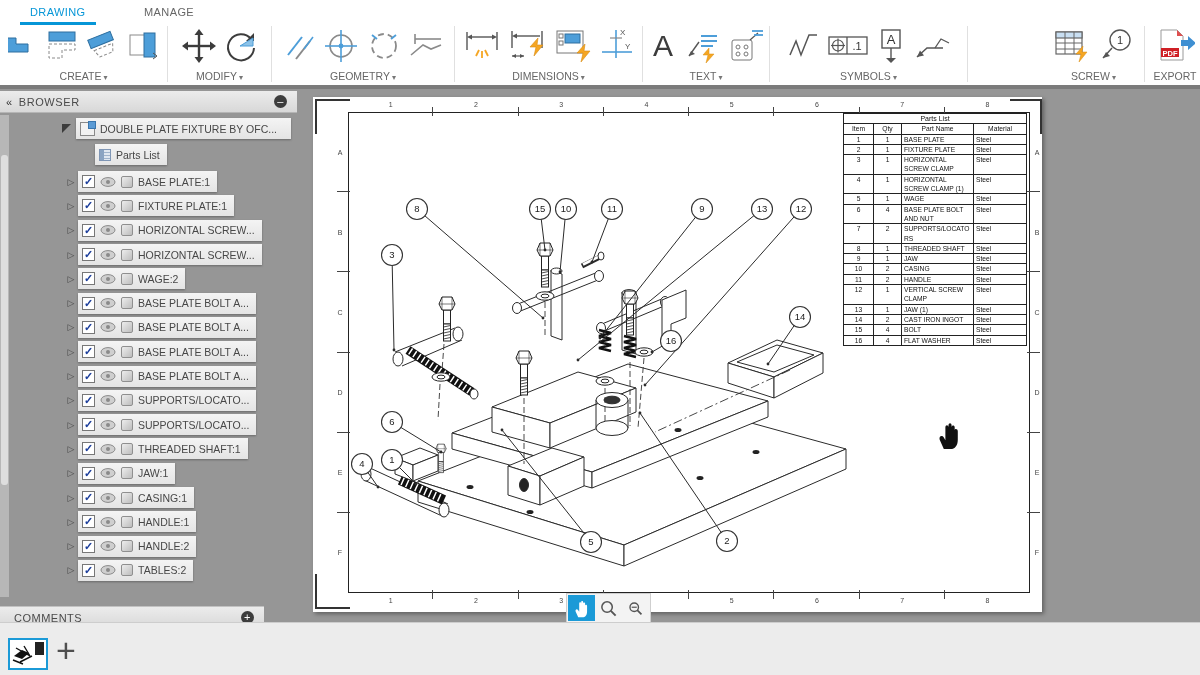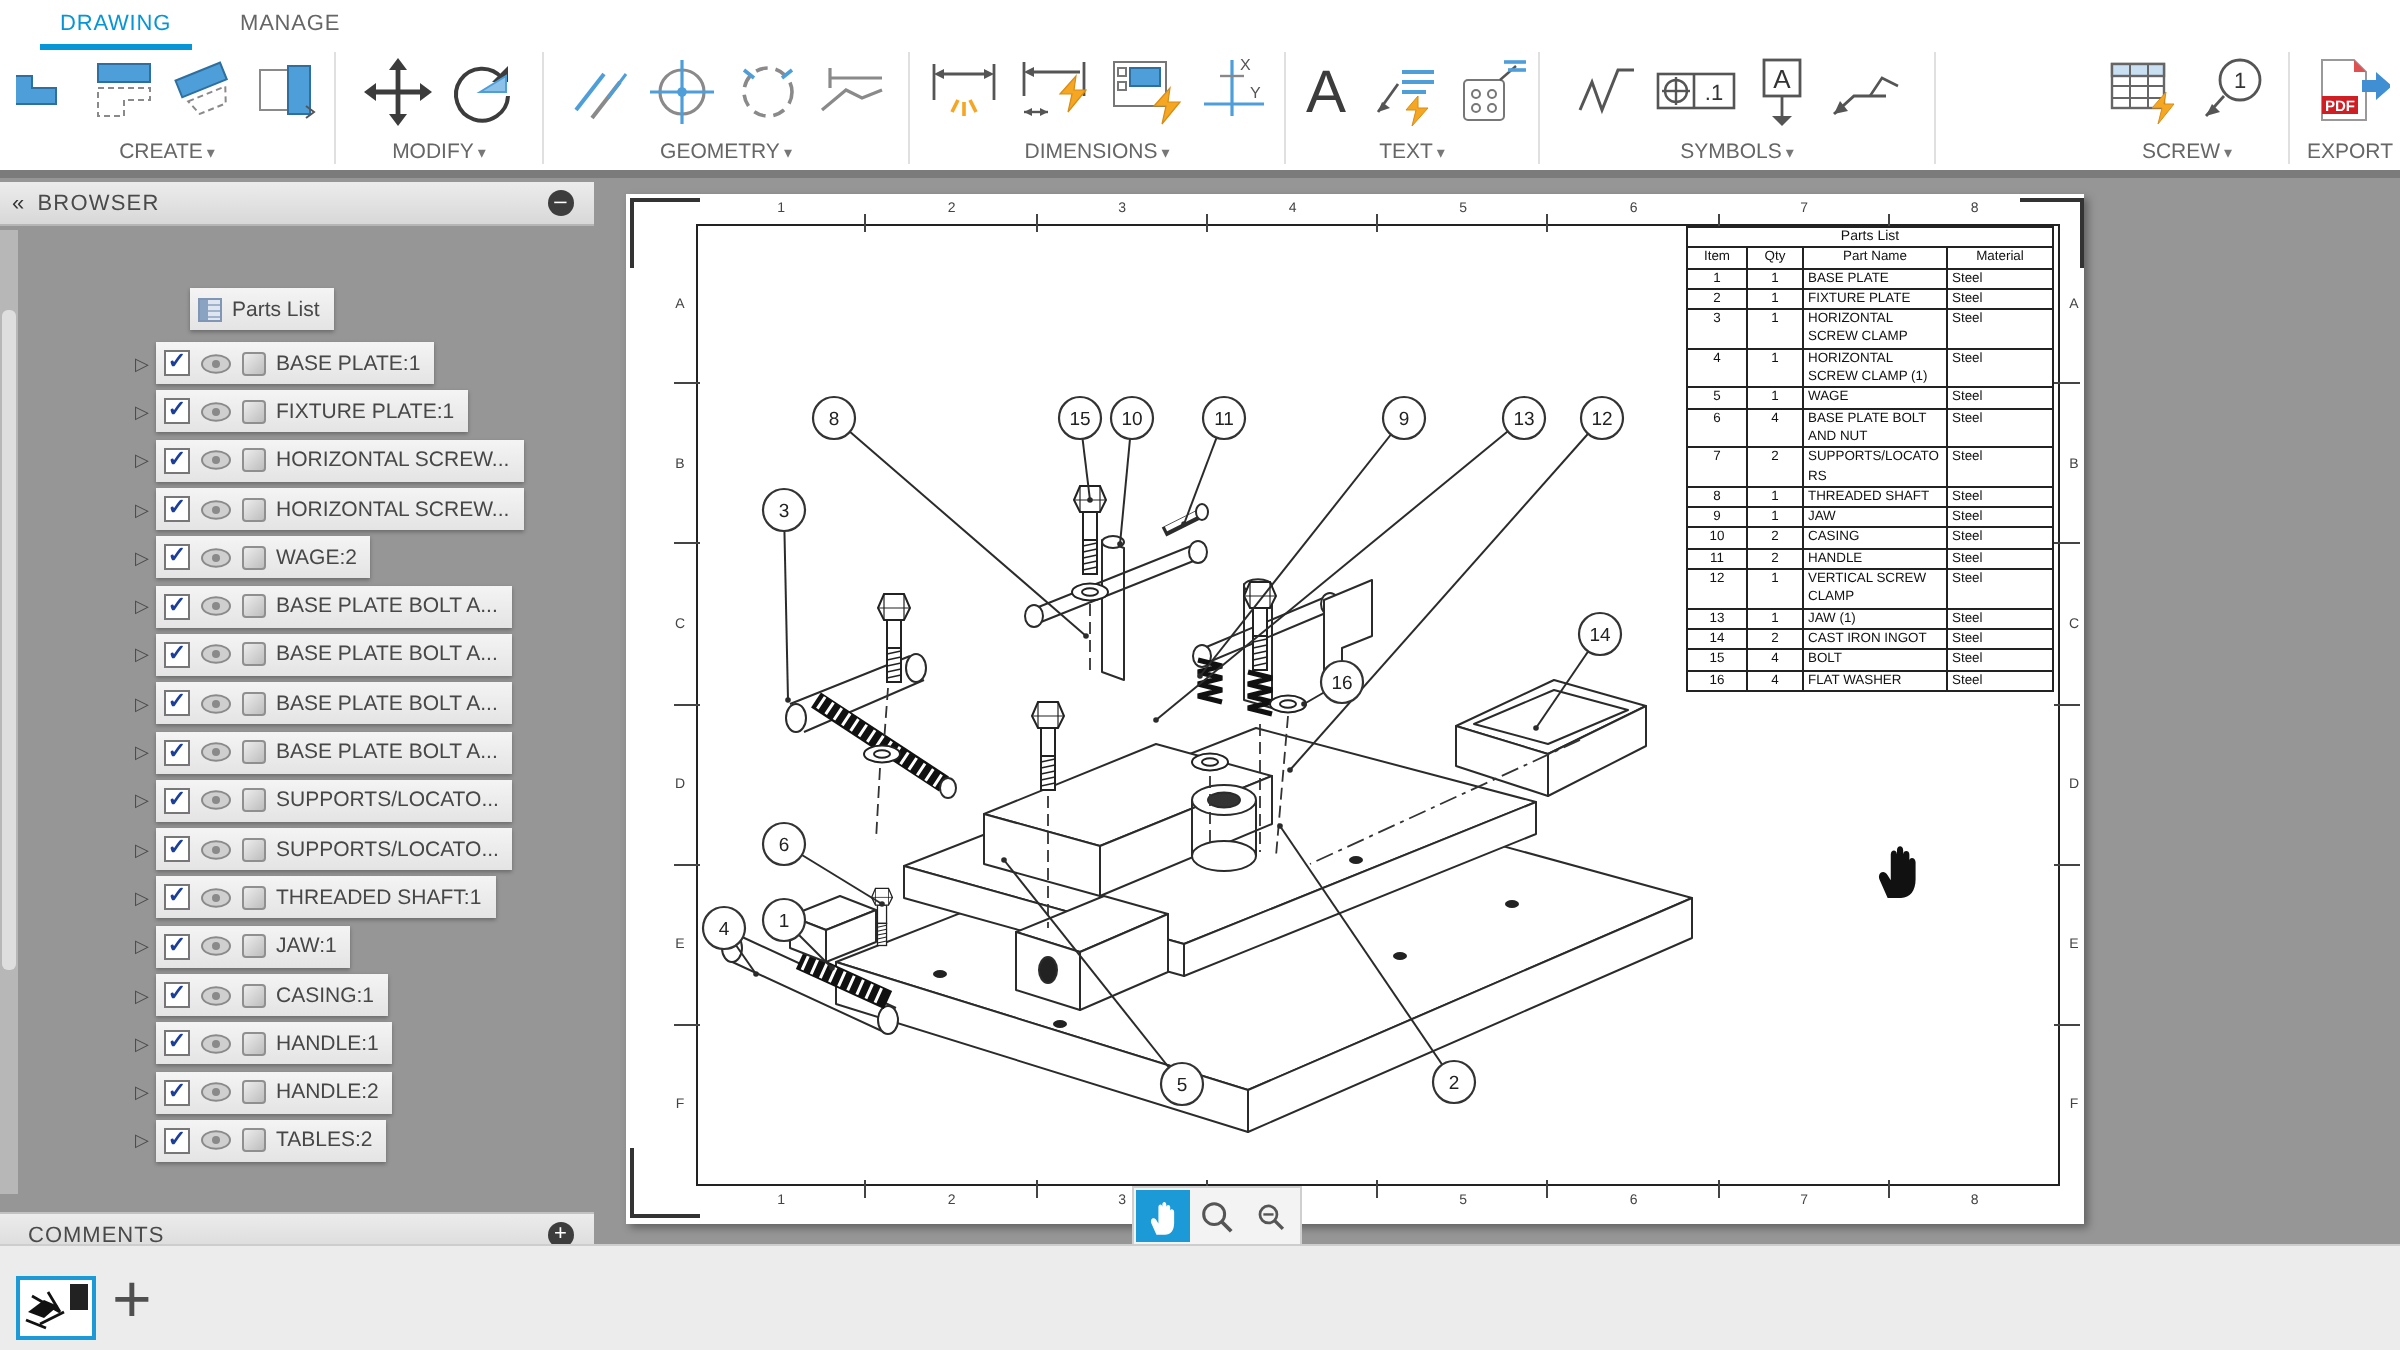--- a/index.html
+++ b/index.html
@@ -81,42 +81,42 @@
 .root-tri{margin-left:62px;width:0;height:0;border-top:9px solid #3c3c3c;border-right:9px solid transparent}
 .doc-ic{position:relative;width:15px;height:14px;background:#f2f2f2;border:1px solid #8a8a8a}
 .doc-ic::after{content:'';position:absolute;right:-2px;top:-2px;width:6px;height:6px;background:#5b9bd5;border:1px solid #3a76ad}
 .row-parts{position:absolute;left:0;top:59px;display:flex}
 .row-parts .chip{margin-left:95px}
 .grid-ic{width:12px;height:12px;border:1px solid #7f96b5;
  background:repeating-linear-gradient(#dfe6f0 0 2px,#9fb3cc 2px 3px);position:relative}
 .grid-ic::after{content:'';position:absolute;left:0;top:0;width:4px;height:100%;background:#8aa3c2}
 
 
-.comments{position:absolute;left:0;top:606px;width:297px;height:23px;
+.comments{position:absolute;left:0;top:606px;width:264px;height:23px;
  background:linear-gradient(#ececec,#d8d8d8);border-top:1px solid #c2c2c2;border-bottom:1px solid #aaa;
  display:flex;align-items:center;font-size:11px;color:#4a4a4a;letter-spacing:.5px;z-index:8}
 .comments span.txt{margin-left:14px}
 
 
 .sheetbar{position:absolute;left:0;top:622px;width:1200px;height:53px;background:#ececec;
  border-top:1px solid #cdcdcd;z-index:9}
 .thumb{position:absolute;left:8px;top:15px;width:40px;height:32px;background:#fff;
  border:2px solid #1b9ad7;cursor:pointer}
 .addsheet{position:absolute;left:56px;top:8px;font-size:34px;font-weight:200;color:#4f4f4f;cursor:pointer}
 
 .hand-cursor{position:absolute;left:936px;top:420px;z-index:8}
 </style>
 </head>
 <body>
 
 <div class="app">
 
   <header class="ribbon">
     <div class="tab active" style="left:30px">DRAWING</div>
-    <div class="tab" style="left:120px">MANAGE</div>
+    <div class="tab" style="left:144px">MANAGE</div>
     <div class="tab-underline"></div>
 
     <div class="rgroup" style="left:0;width:168px">
       <div class="ricons">
         <svg class="ric" width="30" height="32" viewBox="0 0 30 32">
           <path d="M-6 22 h26 v-8 h-12 v-6 h-14 z" fill="#4d9ed9" stroke="#2e6f9f"></path>
         </svg>
         <svg class="ric" width="34" height="34" viewBox="0 0 34 34">
           <rect x="4" y="3" width="26" height="9" fill="#4d9ed9" stroke="#2e6f9f"></rect>
           <path d="M4 15 h26 v6 h-13 v8 h-13 z" fill="none" stroke="#8a8a8a" stroke-dasharray="3 2"></path>
@@ -751,20 +751,27 @@
   <aside class="browser">
     <div class="panel-hdr">
       <span class="hico">«</span>
       <span>BROWSER</span>
       <span class="circle-btn">–</span>
     </div>
     <div class="vscroll">
         <div class="vthumb"></div>
       </div>
 
+    <div class="row-root">
+      <span class="root-tri"></span>
+      <span class="chip" style="margin-left:5px;width:215px">
+        <span class="doc-ic"></span>
+        <span class="tlabel">DOUBLE PLATE FIXTURE BY OFC...</span>
+      </span>
+    </div>
 
     <div class="row-parts">
       <span class="chip">
         <span class="grid-ic"></span>
         <span class="tlabel">Parts List</span>
       </span>
     </div>
 
     <div class="tree">
 

